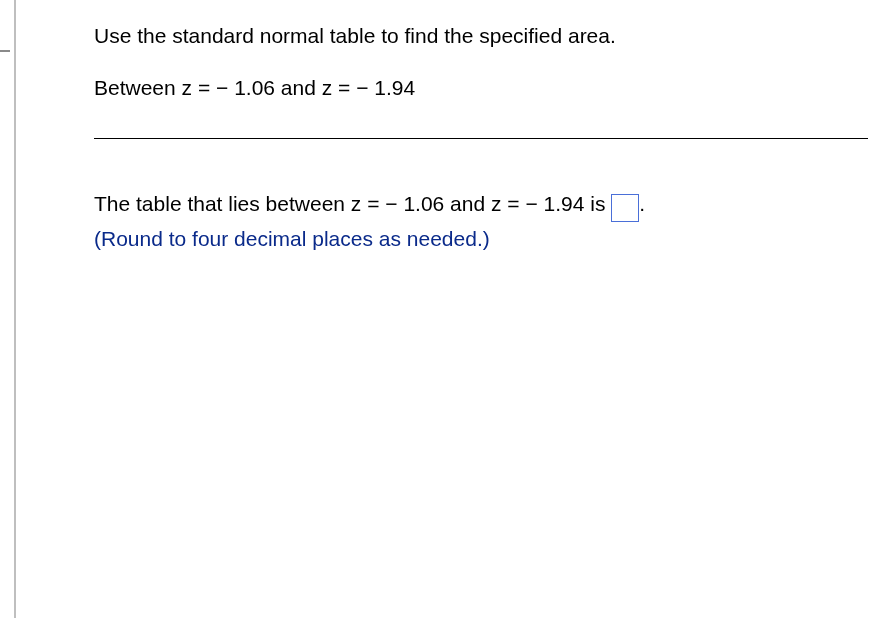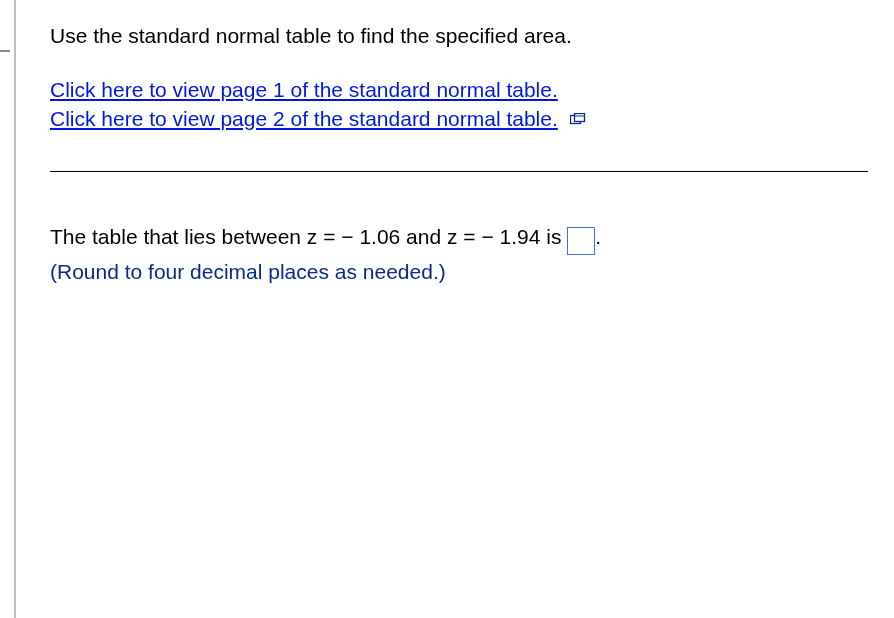--- a/index.html
+++ b/index.html
@@ -22,20 +22,21 @@
     .tick {
       position: absolute;
       left: 0;
       top: 50px;
       width: 10px;
       height: 2px;
       background: #8a8a8a;
     }
     .content {
       padding: 22px 26px 20px 50px;
+      margin-left: 44px;
     }
     .para {
       color: #000;
       line-height: 1.35;
       margin-bottom: 26px;
     }
     .z-spec {
       color: #000;
       margin-bottom: 26px;
       font-family: Arial, sans-serif;
@@ -87,32 +88,26 @@
 </head>
 <body>
 
 <div class="tick"></div>
 <div class="left-border"></div>
 
 <div class="content">
 
   <p class="para">Use the standard normal table to find the specified area.</p>
 
+  <p class="z-spec">
+    <span>Between z</span>
+    <span class="zeq"> <span>=</span> <span>−</span> <span>1.06</span></span><span> and z</span>
+    <span class="zeq"> <span>=</span> <span>−</span> <span>1.94</span></span>
+  </p>
 
-  <div class="links">
-    <a class="link" href="#">Click here to view page 1 of the standard normal table.</a><br>
-    <a class="link" href="#">Click here to view page 2 of the standard normal table.</a>
-    <span class="popup-icon">
-      <svg width="16" height="14" viewBox="0 0 16 14">
-        <rect x="0.5" y="2.5" width="10" height="8" fill="none" stroke="#0a2a8a" stroke-width="1.3"></rect>
-        <rect x="4.5" y="0.5" width="10" height="8" fill="#fff" stroke="#0a2a8a" stroke-width="1.3"></rect>
-        <line x1="4.5" y1="3" x2="14.5" y2="3" stroke="#0a2a8a" stroke-width="1"></line>
-      </svg>
-    </span>
-  </div>
 
   <hr class="hr">
 
   <div class="answer-line">
     <span>The table that lies between z</span>
     <span class="zeq"> <span>=</span> <span>−</span> <span>1.06</span></span><span> and z</span>
     <span class="zeq"> <span>=</span> <span>−</span> <span>1.94</span></span><span> is </span><input type="text" class="answer-input" value="" style=""><span>.</span>
   </div>
   <div class="note">(Round to four decimal places as needed.)</div>
 

